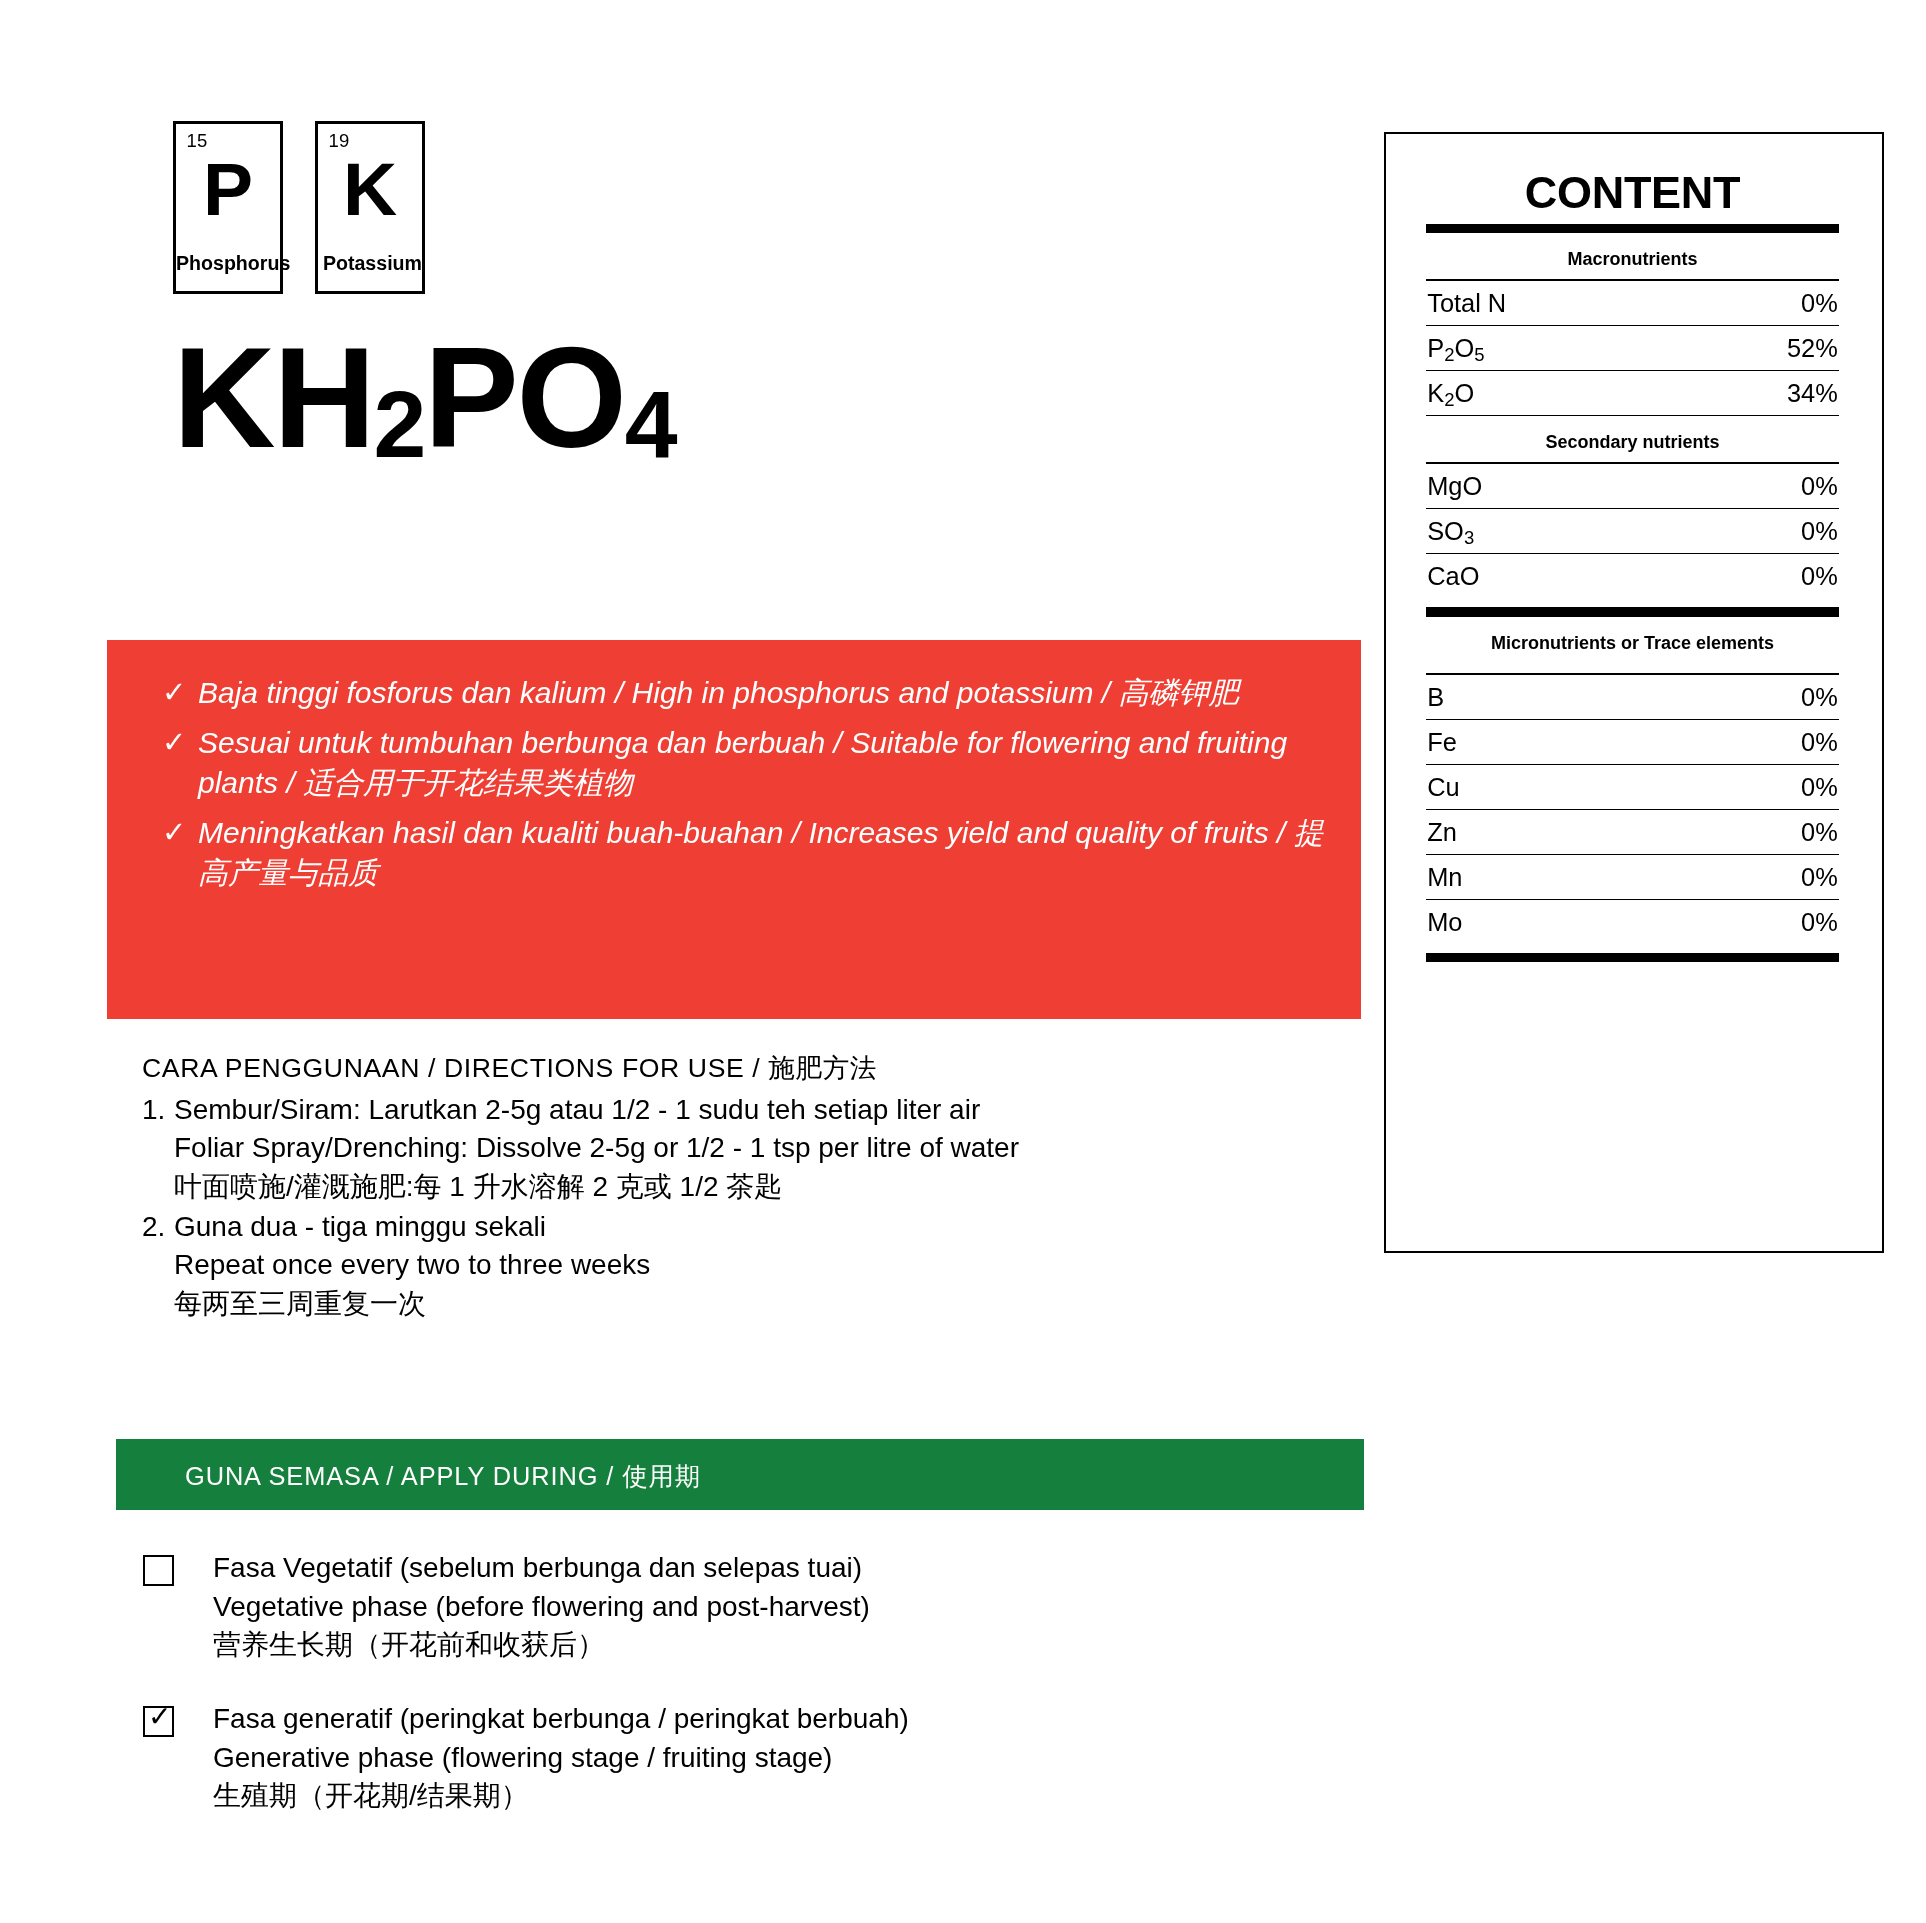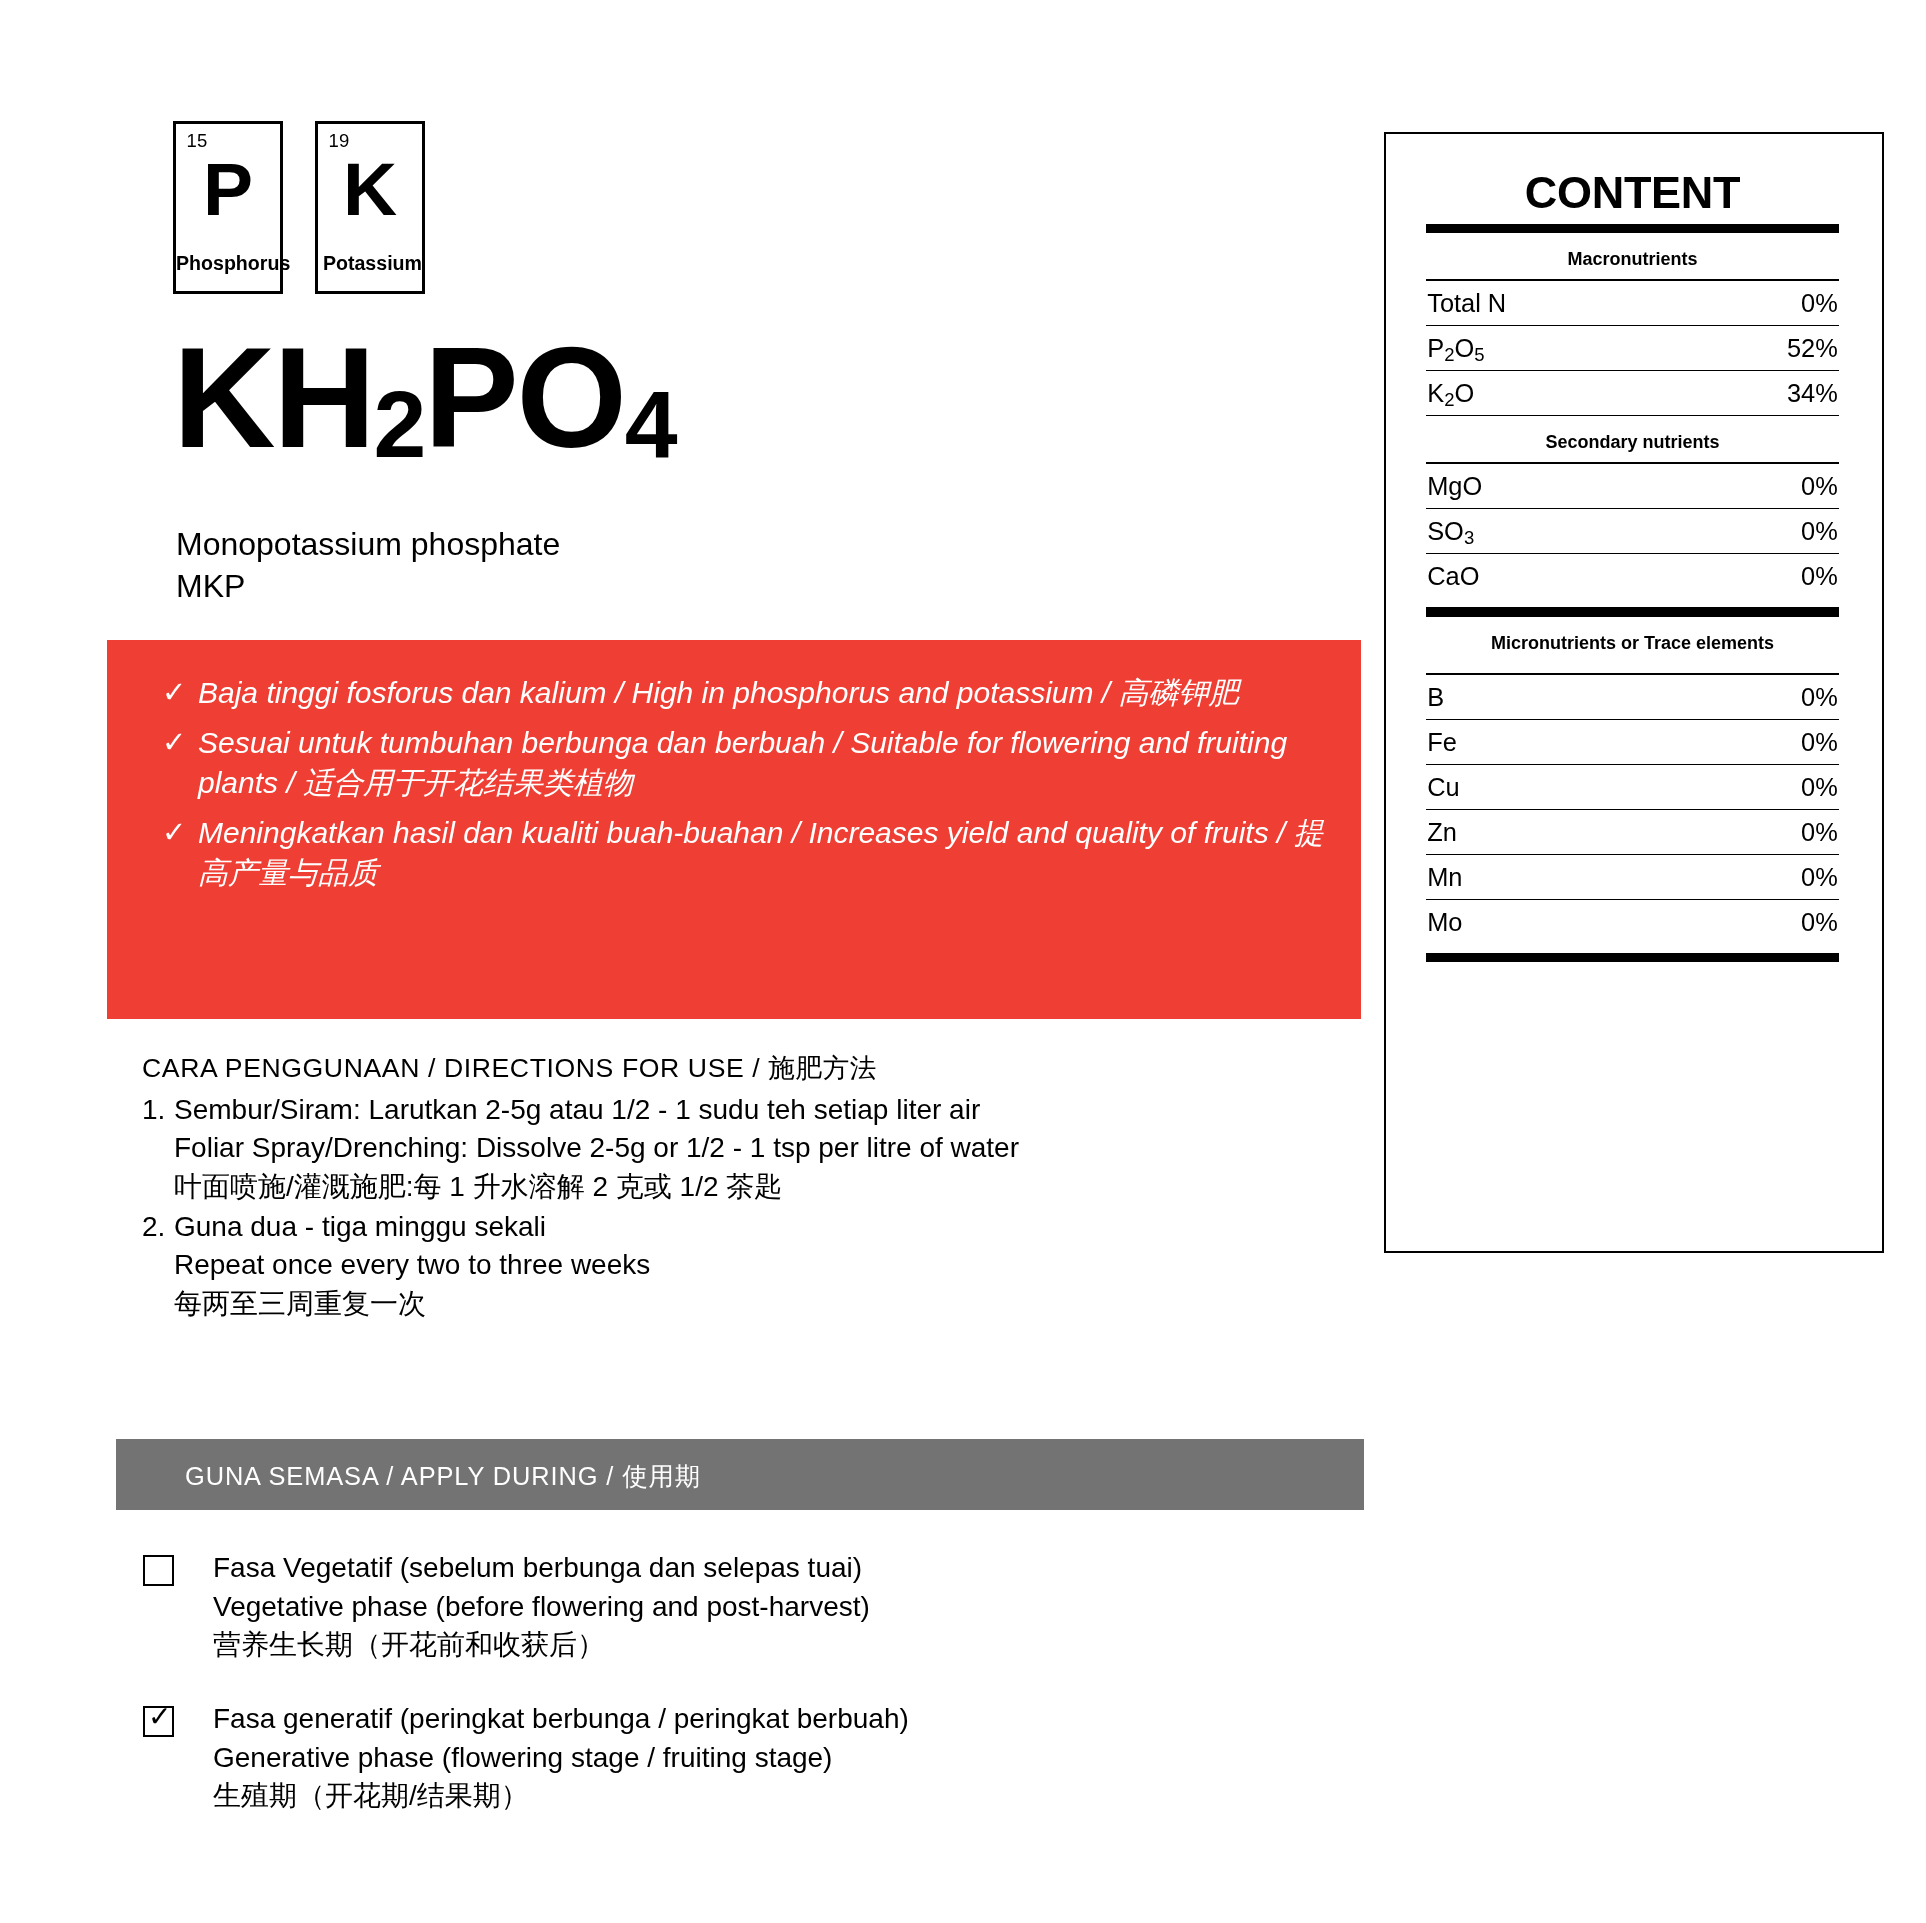--- a/index.html
+++ b/index.html
@@ -151,21 +151,21 @@
   }
   .dir-item .lines div { white-space: nowrap; }
 
   
   .apply-bar {
     position: absolute;
     left: 116px;
     top: 1439px;
     width: 1248px;
     height: 71px;
-    background: #737373;
+    background: #15803d;
   }
   .apply-bar span {
     position: absolute;
     left: 69px;
     top: 21px;
     color: #ffffff;
     font-size: 25.4px;
     letter-spacing: 0.9px;
   }
 
@@ -266,24 +266,20 @@
     </div>
     <div class="element-box">
       <div class="element-num">19</div>
       <div class="element-sym">K</div>
       <div class="element-name">Potassium</div>
     </div>
   </div>
 
   <div class="formula"><span>KH</span><span class="sub">2</span><span>PO</span><span class="sub">4</span></div>
 
-  <div class="chem-name">
-    <div>Monopotassium phosphate</div>
-    <div>MKP</div>
-  </div>
 
   <div class="red-block"></div>
   <div class="bullets">
     <div class="bullet">
       <div class="tick">✓</div>
       <div class="btext">Baja tinggi fosforus dan kalium / High in phosphorus and potassium / 高磷钾肥</div>
     </div>
     <div class="bullet">
       <div class="tick">✓</div>
       <div class="btext">Sesuai untuk tumbuhan berbunga dan berbuah / Suitable for flowering and fruiting plants / 适合用于开花结果类植物</div>

